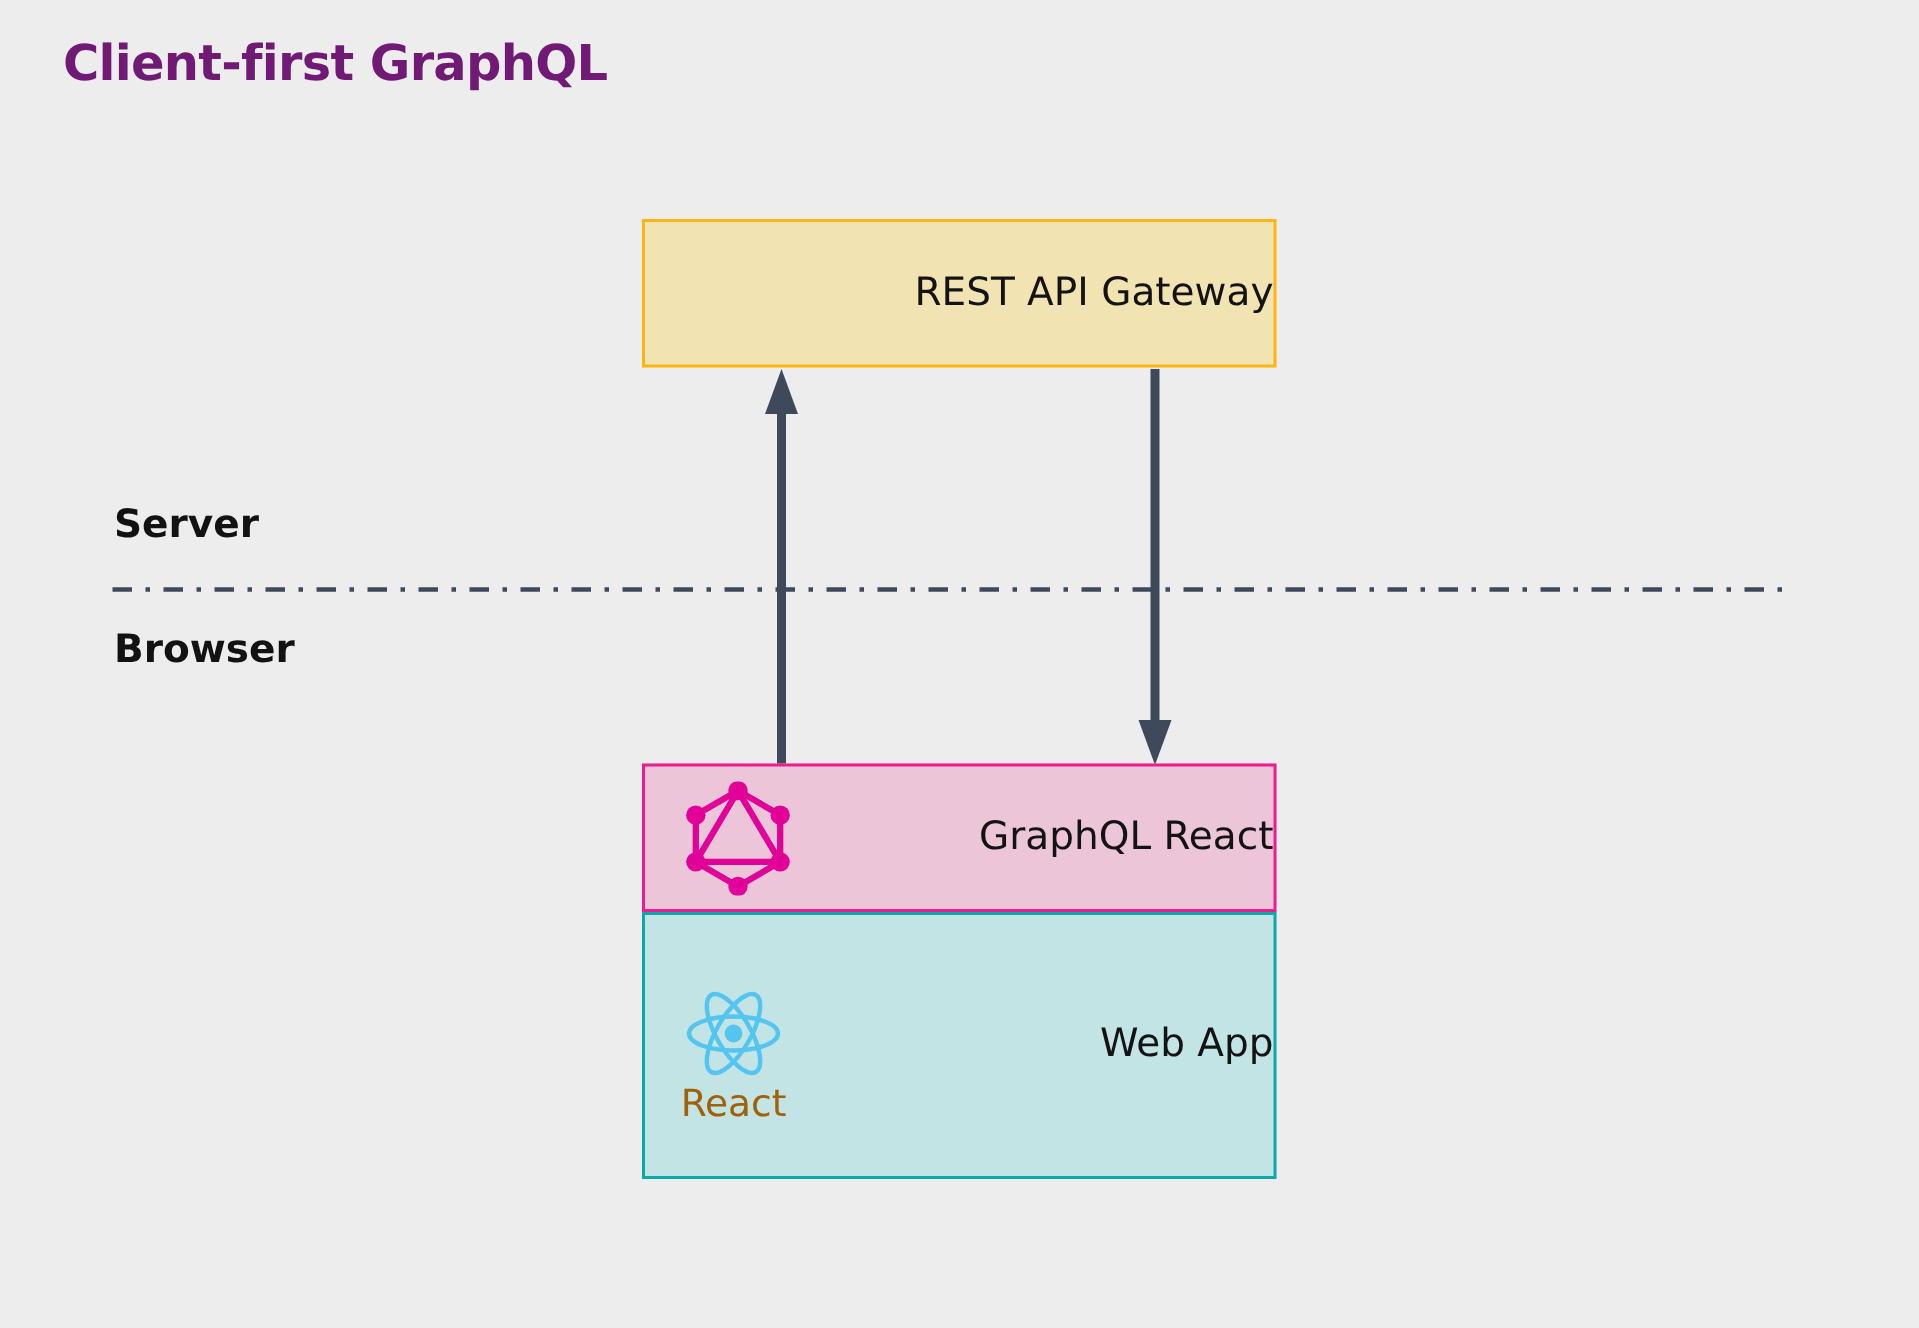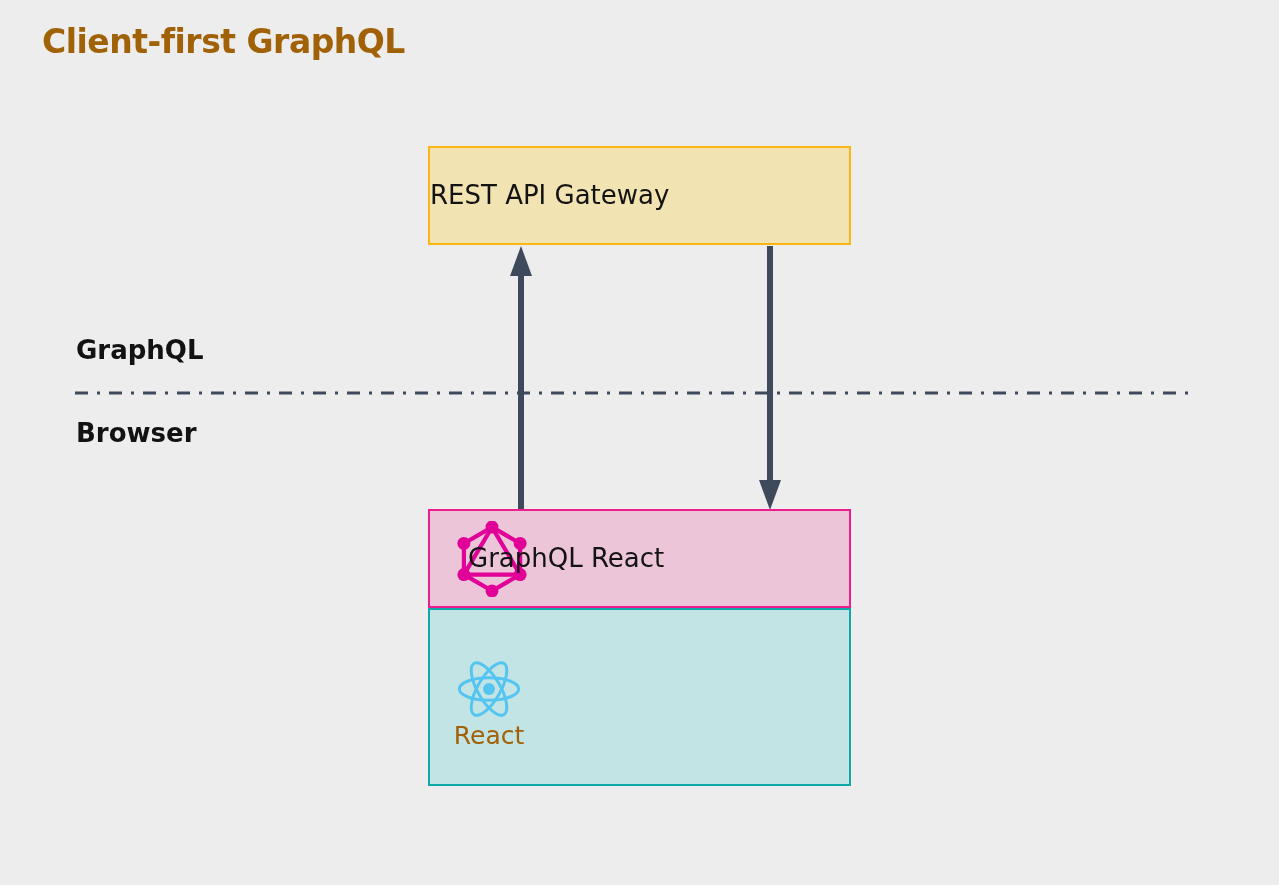--- a/index.html
+++ b/index.html
@@ -21,21 +21,21 @@
     height: 885px;
   }
   .title {
     position: absolute;
     left: 42px;
     top: 22px;
     margin: 0;
     font-size: 33px;
     font-weight: 800;
     letter-spacing: -0.5px;
-    color: #a16207;
+    color: #701a75;
   }
   .overlay {
     position: absolute;
     left: 0; top: 0;
     width: 1279px;
     height: 885px;
     pointer-events: none;
   }
   .zone-label {
     position: absolute;
@@ -72,21 +72,21 @@
     top: 608px;
     height: 178px;
     background: #C2E4E4;
     border-color: #0FA8A8;
   }
   .node-label {
     position: absolute;
     left: 0; right: 0;
     top: 50%;
     transform: translateY(-50%);
-    text-align: left;
+    text-align: right;
     font-size: 26px;
     color: #131313;
     line-height: 1.15;
   }
   .node.schema .node-label { padding-left: 38px; }
   .node.webapp .node-label { padding-left: 14px; }
 
   .icon-graphql {
     position: absolute;
     left: 24px;
@@ -128,21 +128,21 @@
     <g>
       <line x1="521" y1="510" x2="521" y2="272" stroke="#3E4A5C" stroke-width="6"></line>
       <polygon points="521,246 510,276 532,276" fill="#3E4A5C"></polygon>
     </g>
     <g>
       <line x1="770" y1="246" x2="770" y2="484" stroke="#3E4A5C" stroke-width="6"></line>
       <polygon points="770,510 759,480 781,480" fill="#3E4A5C"></polygon>
     </g>
   </svg>
 
-  <div class="zone-label server">GraphQL</div>
+  <div class="zone-label server">Server</div>
   <div class="zone-label browser">Browser</div>
 
   <div class="node gateway">
     <span class="node-label">REST API Gateway</span>
   </div>
 
   <div class="node schema">
     <svg class="icon-graphql" viewBox="0 0 100 100" xmlns="http://www.w3.org/2000/svg">
       <g stroke="#E10098" stroke-width="5.5" fill="none">
         <path d="M50 8 L87 29.5 L87 70.5 L50 92 L13 70.5 L13 29.5 Z"></path>
@@ -165,15 +165,16 @@
       <svg viewBox="-12.5 -11.5 25 23" xmlns="http://www.w3.org/2000/svg">
         <g stroke="#54C5F0" stroke-width="1.1" fill="none">
           <ellipse rx="11" ry="4.2"></ellipse>
           <ellipse rx="11" ry="4.2" transform="rotate(60)"></ellipse>
           <ellipse rx="11" ry="4.2" transform="rotate(120)"></ellipse>
         </g>
         <circle r="2.2" fill="#54C5F0"></circle>
       </svg>
       <span class="react-caption">React</span>
     </span>
+    <span class="node-label">Web App</span>
   </div>
 
 </div>
 
 </body></html>

